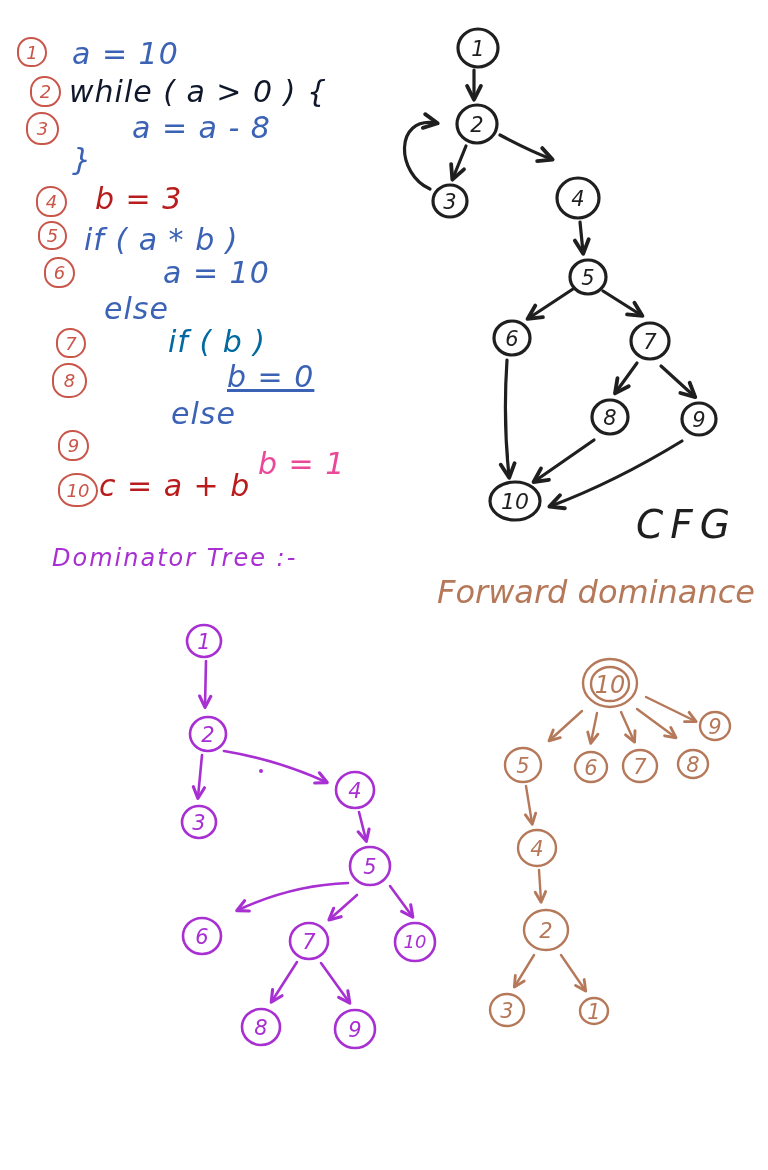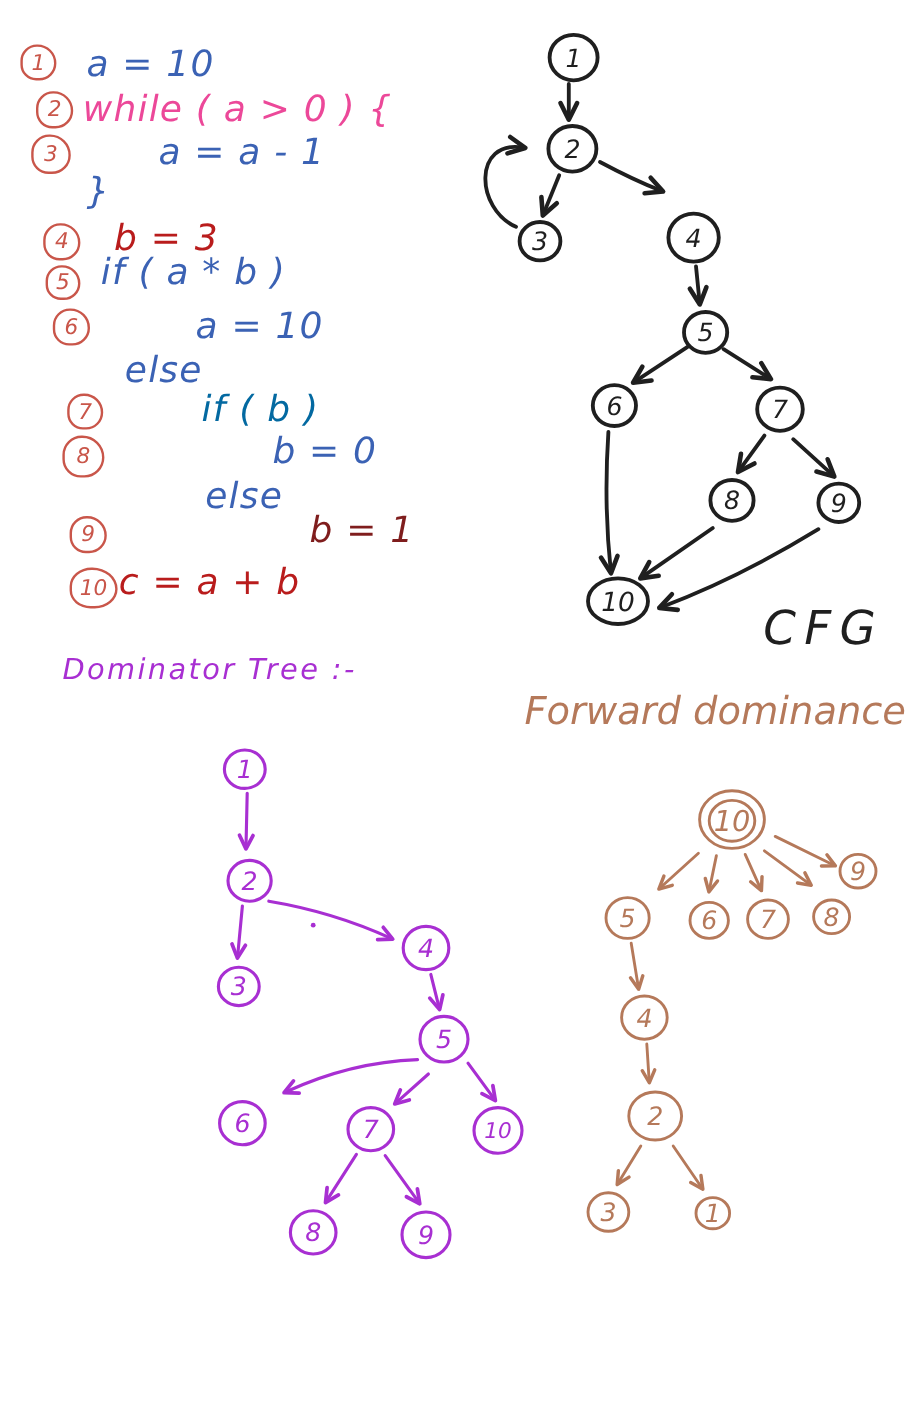--- a/index.html
+++ b/index.html
@@ -16,38 +16,38 @@
   svg{position:absolute;left:0;top:0;}
 </style>
 </head>
 <body>
 
 <div class="canvas">
   <div id="code-block">
       <span class="code-num" style="left: 17px; top: 37px; width: 30px; height: 30px; border-color: rgb(201, 86, 74); color: rgb(201, 86, 74);">1</span>
       <span class="code-text" style="left: 72px; top: 36px; color: rgb(59, 98, 180);">a = 10</span>
       <span class="code-num" style="left: 30px; top: 76px; width: 31px; height: 31px; border-color: rgb(201, 86, 74); color: rgb(201, 86, 74);">2</span>
-      <span class="code-text" style="left: 69px; top: 74px; color: #ec4899;">while ( a &gt; 0 ) {</span>
+      <span class="code-text" style="left: 69px; top: 74px; color: #0f172a;">while ( a &gt; 0 ) {</span>
       <span class="code-num" style="left: 26px; top: 112px; width: 33px; height: 33px; border-color: rgb(201, 86, 74); color: rgb(201, 86, 74);">3</span>
-      <span class="code-text" style="left: 132px; top: 110px; color: rgb(59, 98, 180);">a = a - 1</span>
+      <span class="code-text" style="left: 132px; top: 110px; color: rgb(59, 98, 180);">a = a - 8</span>
       <span class="code-text" style="left: 72px; top: 142px; color: rgb(59, 98, 180);">}</span>
       <span class="code-num" style="left: 36px; top: 186px; width: 31px; height: 31px; border-color: rgb(201, 86, 74); color: rgb(201, 86, 74);">4</span>
       <span class="code-text" style="left: 95px; top: 181px; color: #b91c1c; text-align: right;">b = 3</span>
       <span class="code-num" style="left: 38px; top: 221px; width: 29px; height: 29px; border-color: rgb(201, 86, 74); color: rgb(201, 86, 74);">5</span>
-      <span class="code-text" style="left: 84px; top: 210px; color: rgb(59, 98, 180);">if ( a * b )</span>
+      <span class="code-text" style="left: 84px; top: 222px; color: rgb(59, 98, 180);">if ( a * b )</span>
       <span class="code-num" style="left: 44px; top: 257px; width: 31px; height: 31px; border-color: rgb(201, 86, 74); color: rgb(201, 86, 74);">6</span>
       <span class="code-text" style="left: 163px; top: 255px; color: rgb(59, 98, 180);">a = 10</span>
       <span class="code-text" style="left: 104px; top: 291px; color: rgb(59, 98, 180);">else</span>
       <span class="code-num" style="left: 56px; top: 328px; width: 30px; height: 30px; border-color: rgb(201, 86, 74); color: rgb(201, 86, 74);">7</span>
       <span class="code-text" style="left: 168px; top: 324px; color: #0369a1;">if ( b )</span>
       <span class="code-num" style="left: 52px; top: 363px; width: 35px; height: 35px; border-color: rgb(201, 86, 74); color: rgb(201, 86, 74);">8</span>
-      <span class="code-text" style="left: 227px; top: 359px; color: rgb(59, 98, 180);">b = 0</span>
+      <span class="code-text" style="left: 227px; top: 359px; color: rgb(59, 98, 180); text-decoration: underline;">b = 0</span>
       <span class="code-text" style="left: 171px; top: 396px; color: rgb(59, 98, 180);">else</span>
       <span class="code-num" style="left: 58px; top: 430px; width: 31px; height: 31px; border-color: rgb(201, 86, 74); color: rgb(201, 86, 74);">9</span>
-      <span class="code-text" style="left: 258px; top: 425px; color: #7f1d1d;">b = 1</span>
+      <span class="code-text" style="left: 258px; top: 446px; color: #ec4899;">b = 1</span>
       <span class="code-num" style="left: 58px; top: 473px; width: 40px; height: 34px; border-color: rgb(201, 86, 74); color: rgb(201, 86, 74);">10</span>
       <span class="code-text" style="left: 99px; top: 468px; color: #b91c1c;">c = a + b</span>
     </div>
   <svg id="graphs" width="768" height="1170" viewBox="0 0 768 1170">
       <defs>
         <marker id="arrow-cfg" viewBox="0 0 12 12" refX="9" refY="6" markerWidth="6.5" markerHeight="6.5" orient="auto" markerUnits="strokeWidth">
           <path d="M 2 2 L 10 6 L 2 10" fill="none" stroke="#1f1f1f" stroke-width="2.2" stroke-linecap="round" stroke-linejoin="round"></path>
         </marker>
         <marker id="arrow-dom" viewBox="0 0 12 12" refX="9" refY="6" markerWidth="6.5" markerHeight="6.5" orient="auto" markerUnits="strokeWidth">
           <path d="M 2 2 L 10 6 L 2 10" fill="none" stroke="#a82fd2" stroke-width="2.2" stroke-linecap="round" stroke-linejoin="round"></path>

